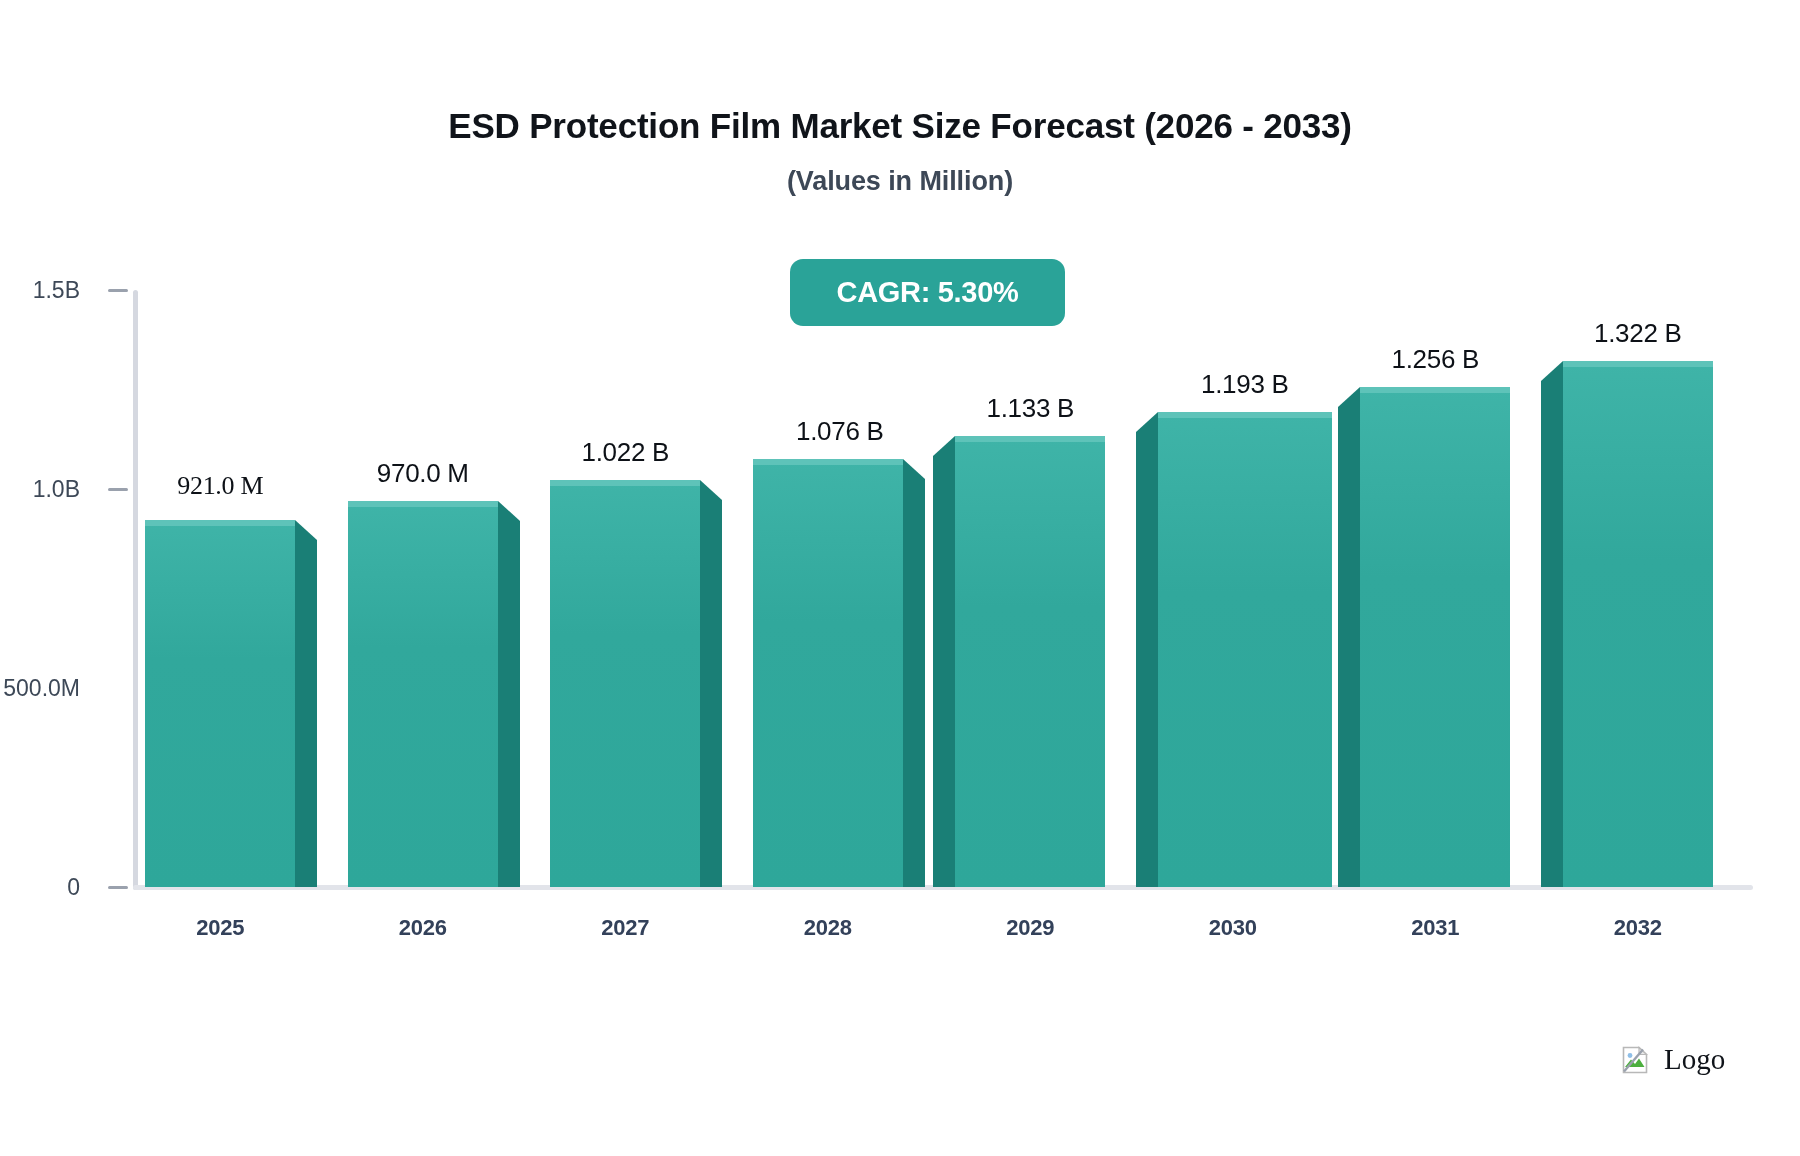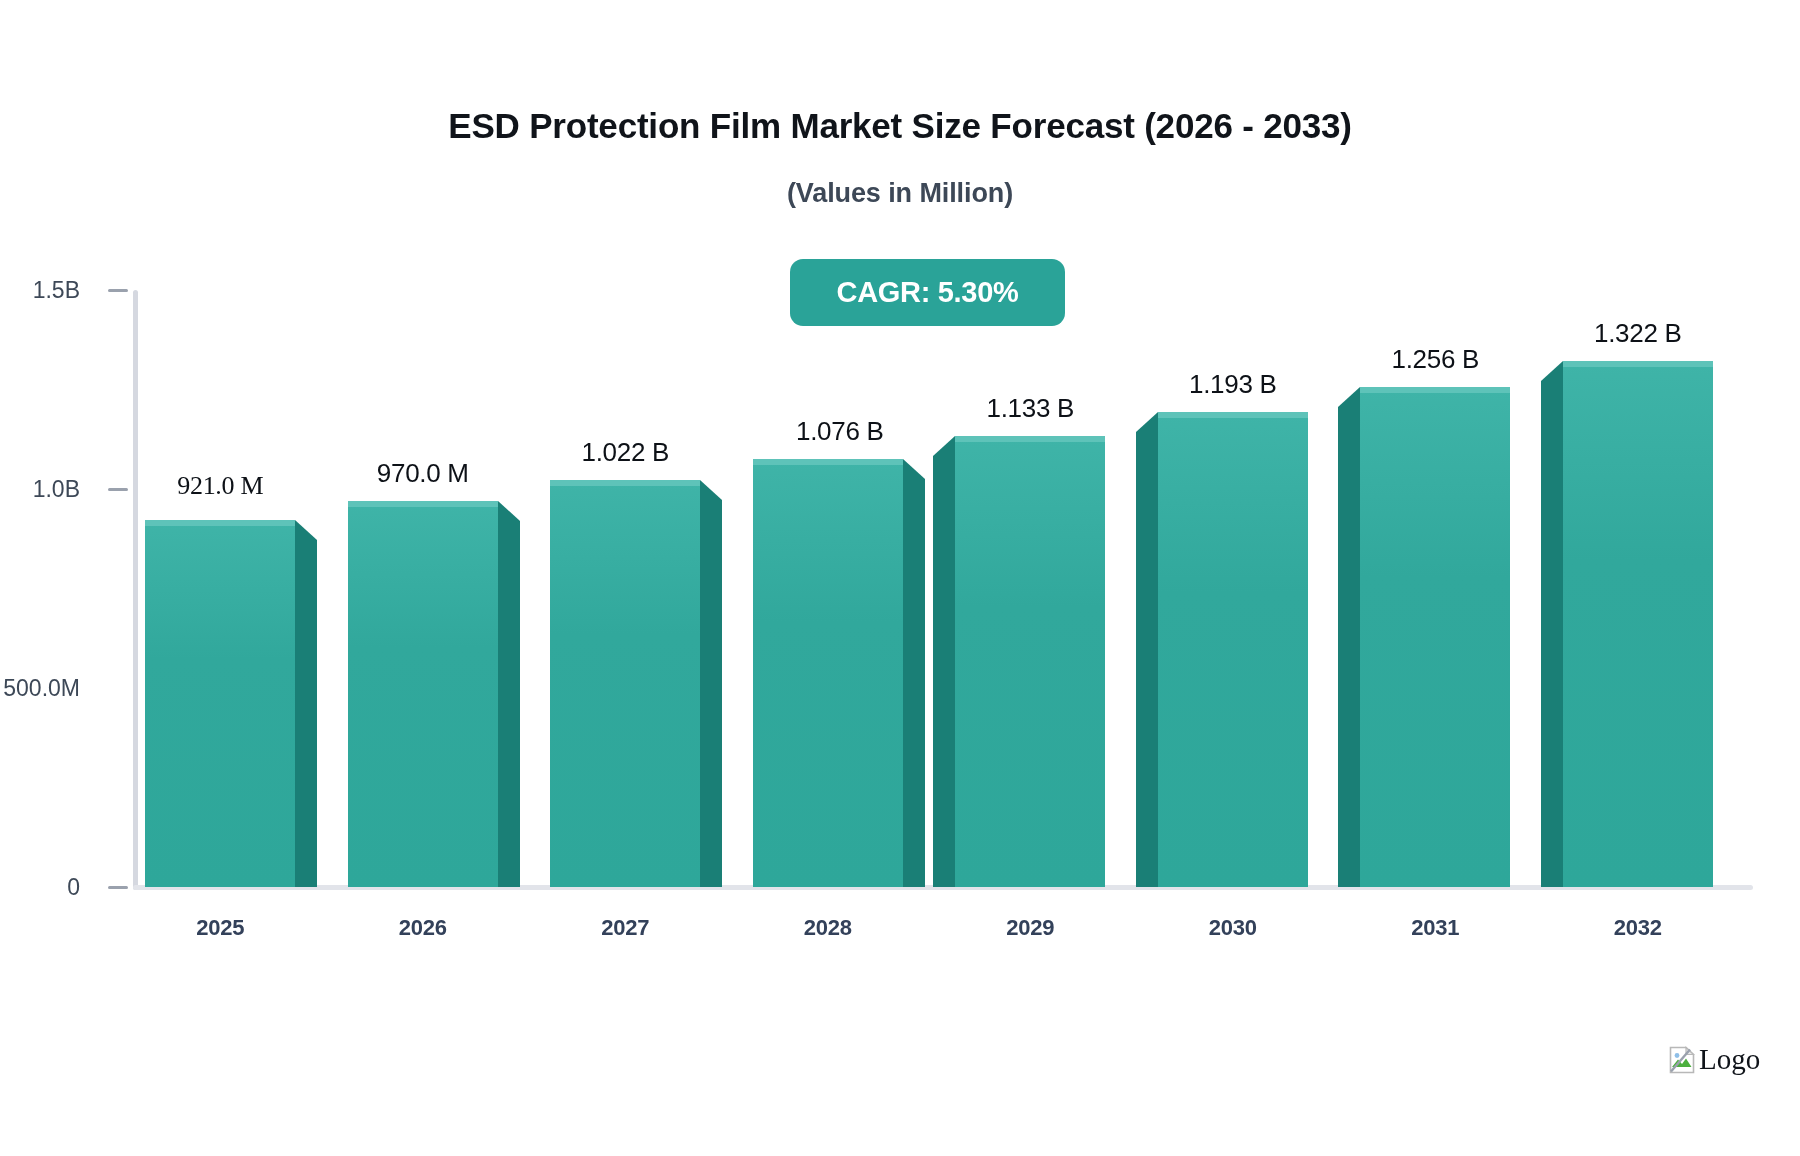--- a/index.html
+++ b/index.html
@@ -36,21 +36,21 @@
     font-weight: bold;
     color: #10141a;
     letter-spacing: -0.2px;
     line-height: 1.18;
     margin: 0;
   }
   .chart-subtitle {
     font-size: 27px;
     font-weight: bold;
     color: #3d4857;
-    margin-top: 32px;
+    margin-top: 20px;
     letter-spacing: -0.1px;
   }
 
   
   .cagr-badge {
     position: absolute;
     left: 790px;
     top: 259px;
     width: 275px;
     height: 67px;
@@ -166,25 +166,25 @@
     color: #33415a;
     text-align: left;
     transform: translateX(-50%);
     white-space: nowrap;
     letter-spacing: -0.2px;
   }
 
   
   .logo-wrap {
     position: absolute;
-    left: 1669px;
+    left: 1622px;
     top: 1043px;
     display: flex;
     align-items: center;
-    gap: 4px;
+    gap: 16px;
   }
   .logo-broken-icon {
     width: 26px;
     height: 28px;
     position: relative;
     display: inline-block;
   }
   .logo-text {
     font-size: 29px;
     color: #10141a;
@@ -254,21 +254,21 @@
         <div class="bar-top" style="bottom: 422.248px;"></div>
         <div class="bar-value" style="bottom: 440.248px; margin-left: 12px;">1.076 B</div>
       </div>
       <div class="bar-group" title="2029: 1.133 B" style="left: 822.25px; width: 150px; height: 450.934px;">
         <div class="bar-side" style="height: 430.934px; width: 22px; left: -22px;"></div>
         <div class="bar-side-cap" style="bottom: 430.934px; left: -22px; border-right: 22px solid rgb(26, 127, 118); border-top: 20px solid transparent;"></div>
         <div class="bar-face" style="height: 450.934px;"></div>
         <div class="bar-top" style="bottom: 444.934px;"></div>
         <div class="bar-value" style="bottom: 462.934px;">1.133 B</div>
       </div>
-      <div class="bar-group" title="2030: 1.193 B" style="left: 1024.75px; width: 150px; height: 474.814px;">
+      <div class="bar-group" title="2030: 1.193 B" style="left: 1024.75px; width: 174px; height: 474.814px;">
         <div class="bar-side" style="height: 454.814px; width: 22px; left: -22px;"></div>
         <div class="bar-side-cap" style="bottom: 454.814px; left: -22px; border-right: 22px solid rgb(26, 127, 118); border-top: 20px solid transparent;"></div>
         <div class="bar-face" style="height: 474.814px;"></div>
         <div class="bar-top" style="bottom: 468.814px;"></div>
         <div class="bar-value" style="bottom: 486.814px;">1.193 B</div>
       </div>
       <div class="bar-group" title="2031: 1.256 B" style="left: 1227.25px; width: 150px; height: 499.888px;">
         <div class="bar-side" style="height: 479.888px; width: 22px; left: -22px;"></div>
         <div class="bar-side-cap" style="bottom: 479.888px; left: -22px; border-right: 22px solid rgb(26, 127, 118); border-top: 20px solid transparent;"></div>
         <div class="bar-face" style="height: 499.888px;"></div>

